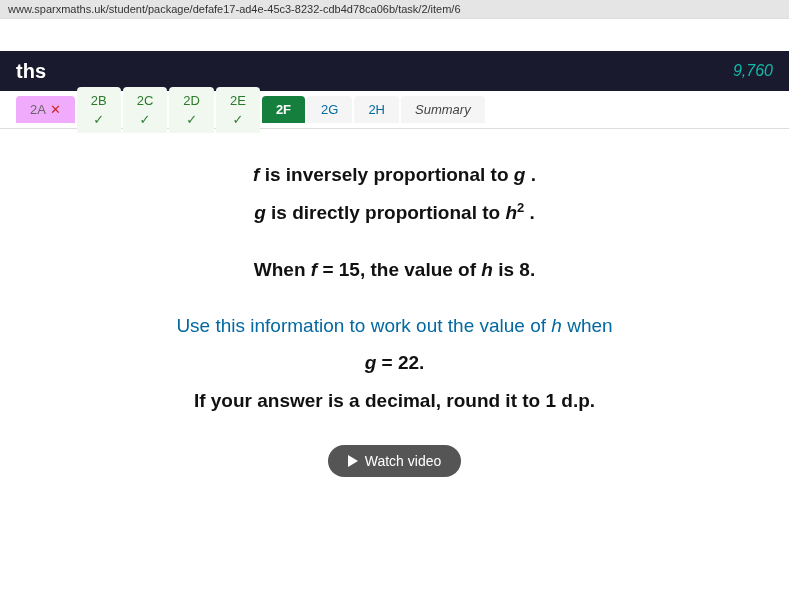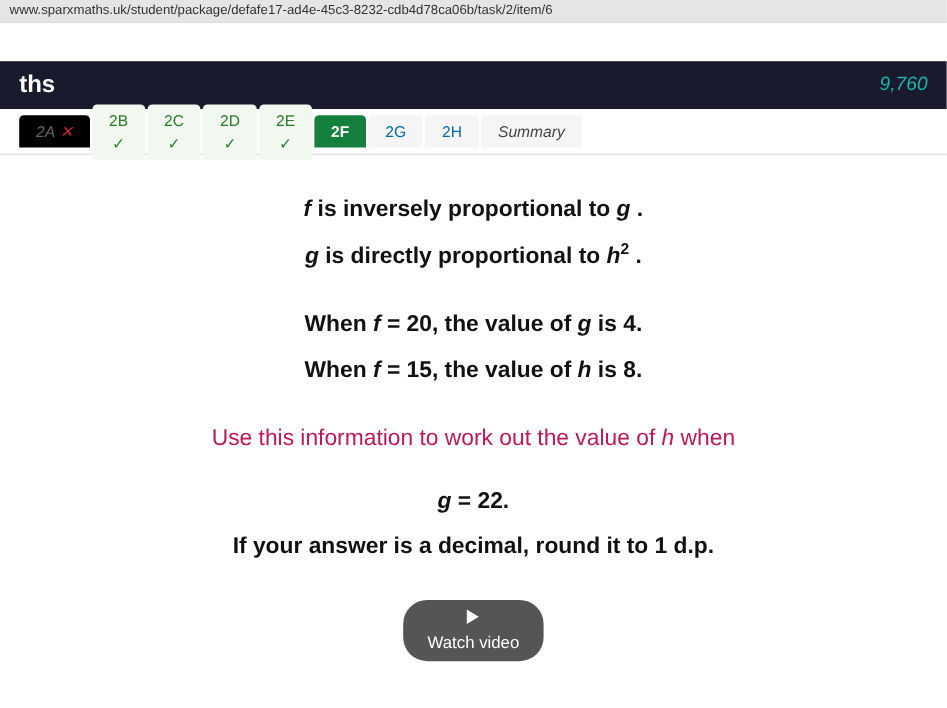--- a/index.html
+++ b/index.html
@@ -57,23 +57,22 @@
       font-size: 13px;
       cursor: pointer;
       border-radius: 4px 4px 0 0;
       color: #444;
       display: flex;
       align-items: center;
       gap: 4px;
       white-space: nowrap;
     }
     .tab.inactive-x {
-      background: #000000;
+      background: #f0abfc;
       color: #666;
-      font-style: italic;
     }
     .tab.completed {
       background: #f0f8f0;
       color: #2a7a2a;
       flex-direction: column;
     }
     .tab.active {
       background: #15803d;
       color: #fff;
       font-weight: bold;
@@ -113,43 +112,42 @@
     .math-italic {
       font-style: italic;
     }
 
     .section-gap {
       margin-top: 24px;
     }
 
     .question-text {
       font-size: 19px;
-      color: #be185d;
-      margin-bottom: 20px;
+      color: #0369a1;
+      margin-bottom: 4px;
       text-align: center;
     }
 
     sup {
       font-size: 13px;
       vertical-align: super;
     }
 
     .watch-video-btn {
       display: inline-flex;
       align-items: center;
       gap: 7px;
       background: #555;
       color: #fff;
       border: none;
       border-radius: 20px;
       padding: 8px 20px;
       font-size: 14px;
       cursor: pointer;
       margin-top: 18px;
-      flex-direction: column;
     }
     .watch-video-btn .play-icon {
       width: 0;
       height: 0;
       border-top: 6px solid transparent;
       border-bottom: 6px solid transparent;
       border-left: 10px solid #fff;
       display: inline-block;
     }
 
@@ -226,27 +224,20 @@
     <span class="math-italic">g</span>
     <span> is directly proportional to </span>
     <span class="math-italic">h</span><sup>2</sup>
     <span>.</span>
   </div>
 
   <div class="section-gap">
     <div class="math-text">
       <span>When </span>
       <span class="math-italic">f</span>
-      <span> = 20, the value of </span>
-      <span class="math-italic">g</span>
-      <span> is 4.</span>
-    </div>
-    <div class="math-text">
-      <span>When </span>
-      <span class="math-italic">f</span>
       <span> = 15, the value of </span>
       <span class="math-italic">h</span>
       <span> is 8.</span>
     </div>
   </div>
 
   <div class="section-gap">
     <div class="question-text">
       <span>Use this information to work out the value of </span>
       <span class="math-italic">h</span>

